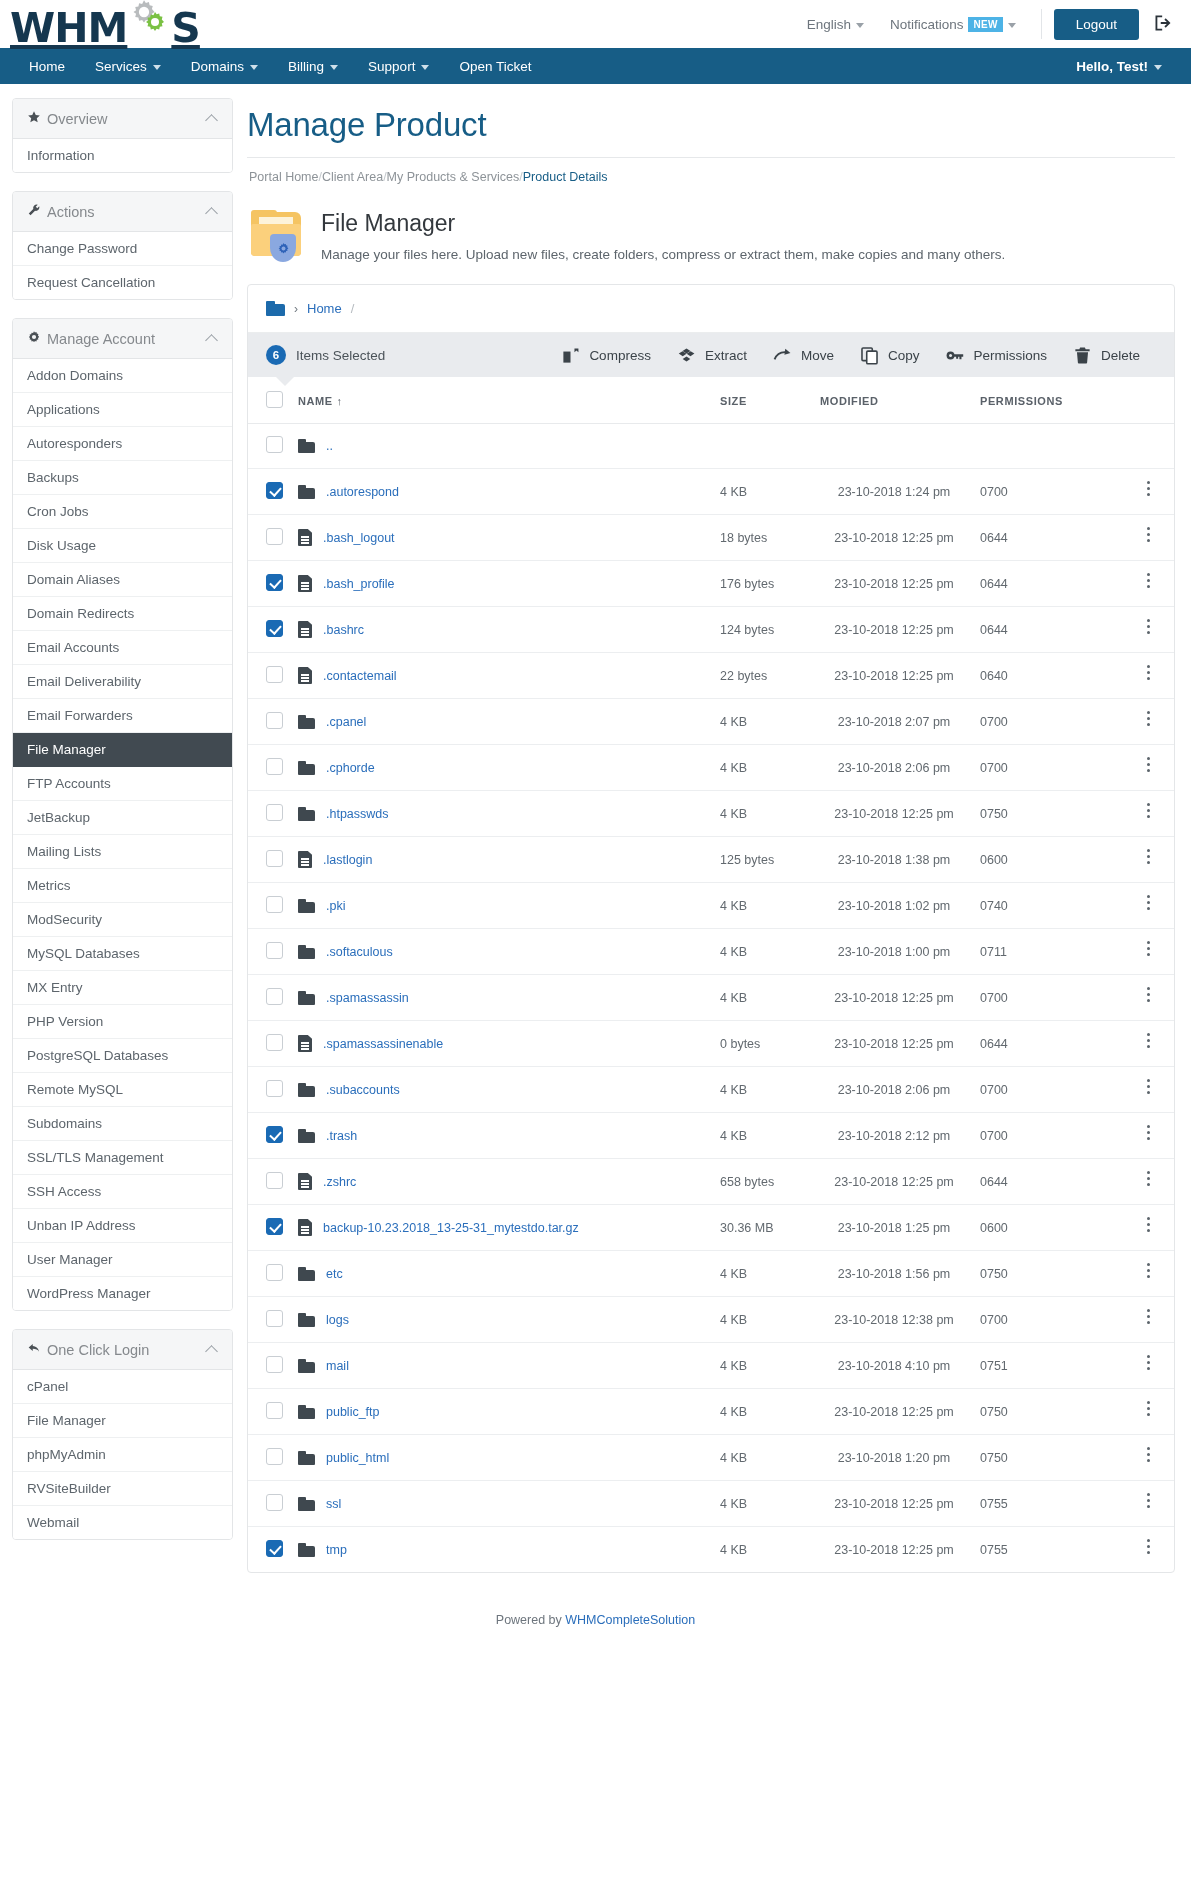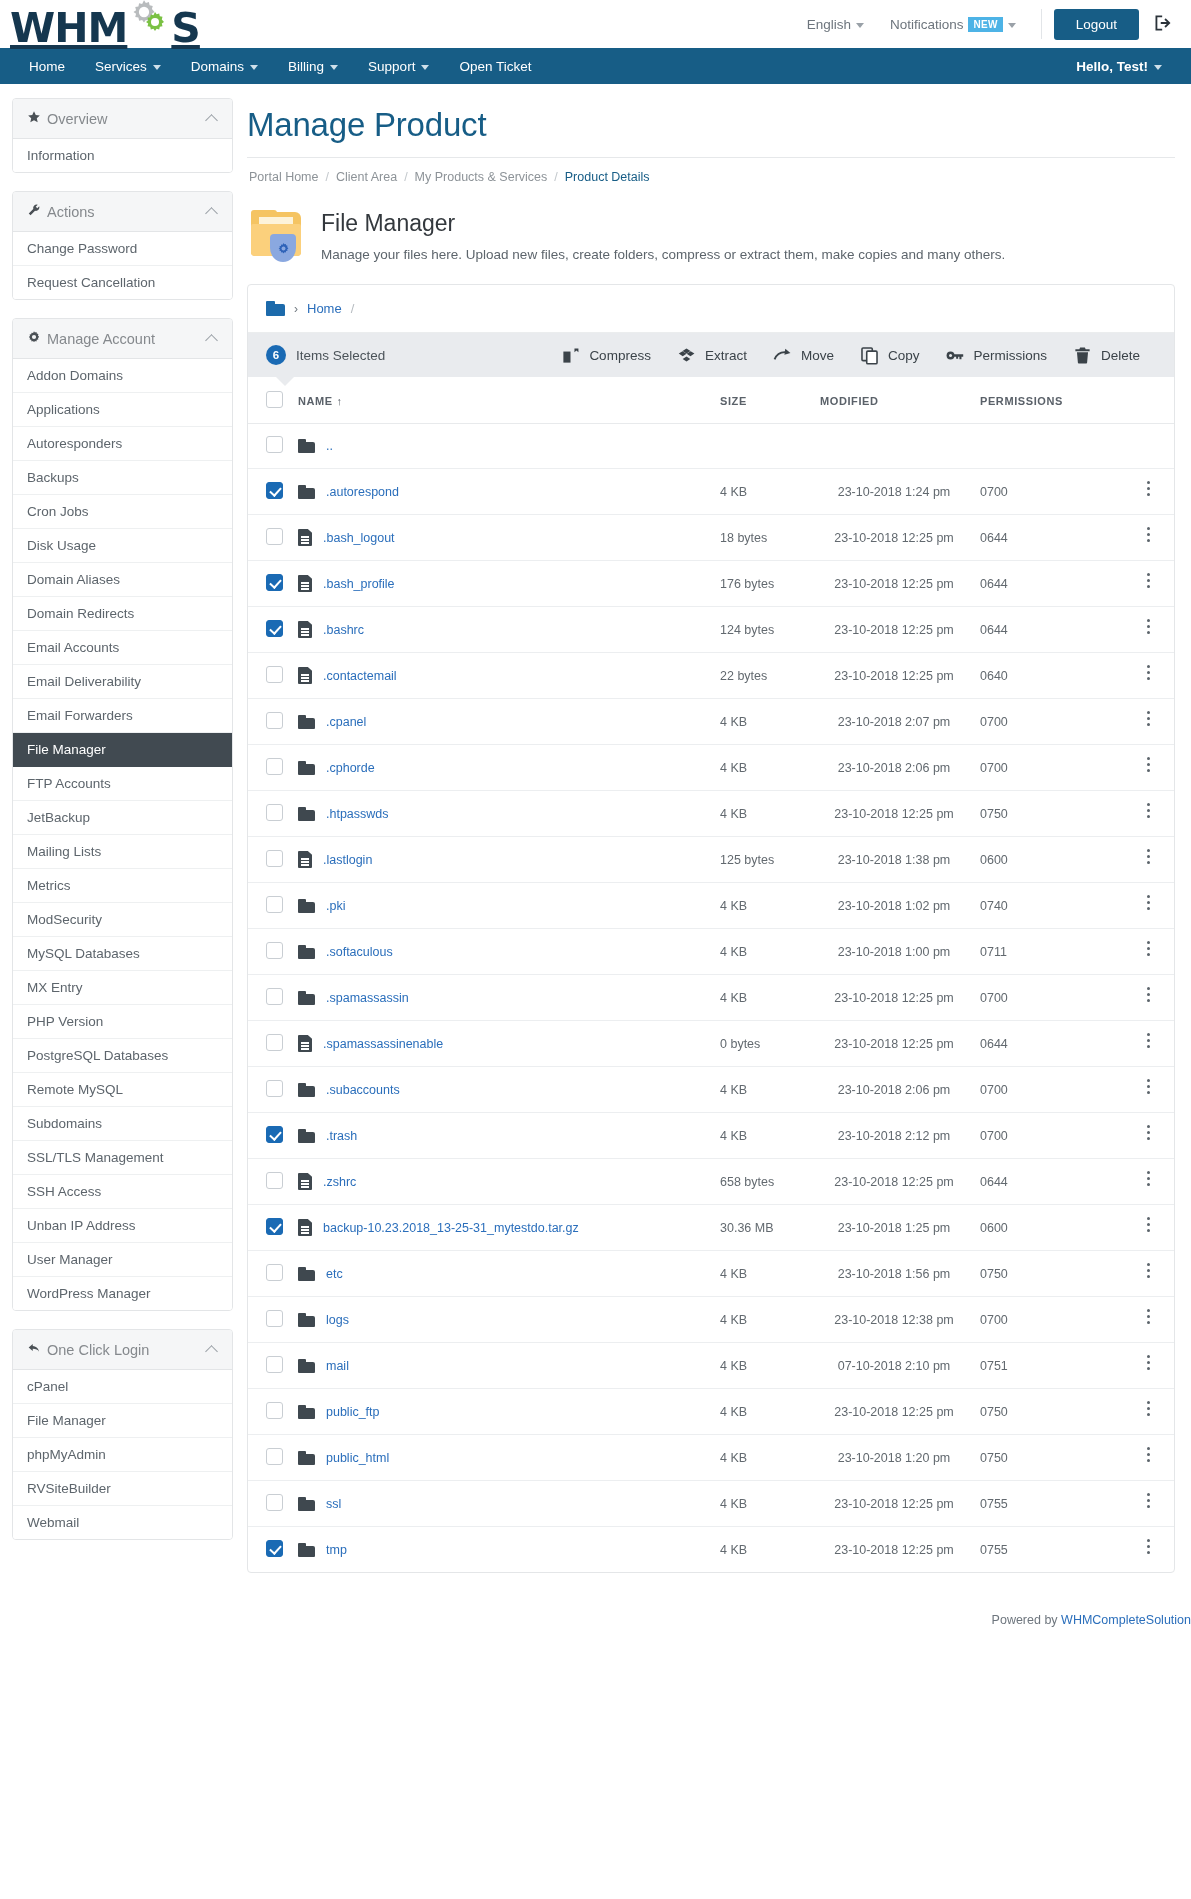--- a/index.html
+++ b/index.html
@@ -183,21 +183,20 @@
     padding-bottom: 13px;
     letter-spacing: -.2px;
     font-family: "Liberation Sans", sans-serif;
   }
   .title-rule { border-bottom: 1px solid #e6e8ea; }
   .breadcrumb {
     padding: 12px 2px 0 2px;
     font-size: 12.5px;
     color: #8d9398;
     display: flex;
-    gap: 7px;
     align-items: center;
   }
   .breadcrumb a { color: #8d9398; text-decoration: none; }
   .breadcrumb .sep { color: #c3c8cc; }
   .breadcrumb .cur { color: #175d86; }
 
   
   .fm-header {
     display: flex;
     align-items: flex-start;
@@ -382,21 +381,21 @@
     color: #5d656c;
     line-height: 4px;
     font-size: 17px;
     letter-spacing: 0;
     cursor: pointer;
   }
   .kebab span { display: block; width: 3px; height: 3px; border-radius: 50%; background: #5c646b; margin: 0 0 3px 0; }
 
   
   .footer {
-    text-align: right;
+    text-align: center;
     font-size: 12.5px;
     color: #6d757d;
     padding: 14px 0 26px 0;
   }
   .footer a { color: #2a6ebb; text-decoration: none; }
 </style>
 </head>
 <body>
 
 <div class="topbar">
@@ -1018,21 +1017,21 @@
               <td class="col-name">
                 <div class="namecell">
                   <span class="ic-folder">
                     <i></i>
                     <b></b>
                   </span>
                   <a class="fname" href="#">mail</a>
                 </div>
               </td>
               <td class="col-size">4 KB</td>
-              <td class="col-mod">07-10-2018 2:10 pm</td>
+              <td class="col-mod">23-10-2018 4:10 pm</td>
               <td class="col-perm">0751</td>
               <td class="col-menu"><span class="kebab"><span></span><span></span><span></span></span></td>
             </tr>
             <tr>
               <td class="col-chk"><span class="chk"></span></td>
               <td class="col-name">
                 <div class="namecell">
                   <span class="ic-folder">
                     <i></i>
                     <b></b>

